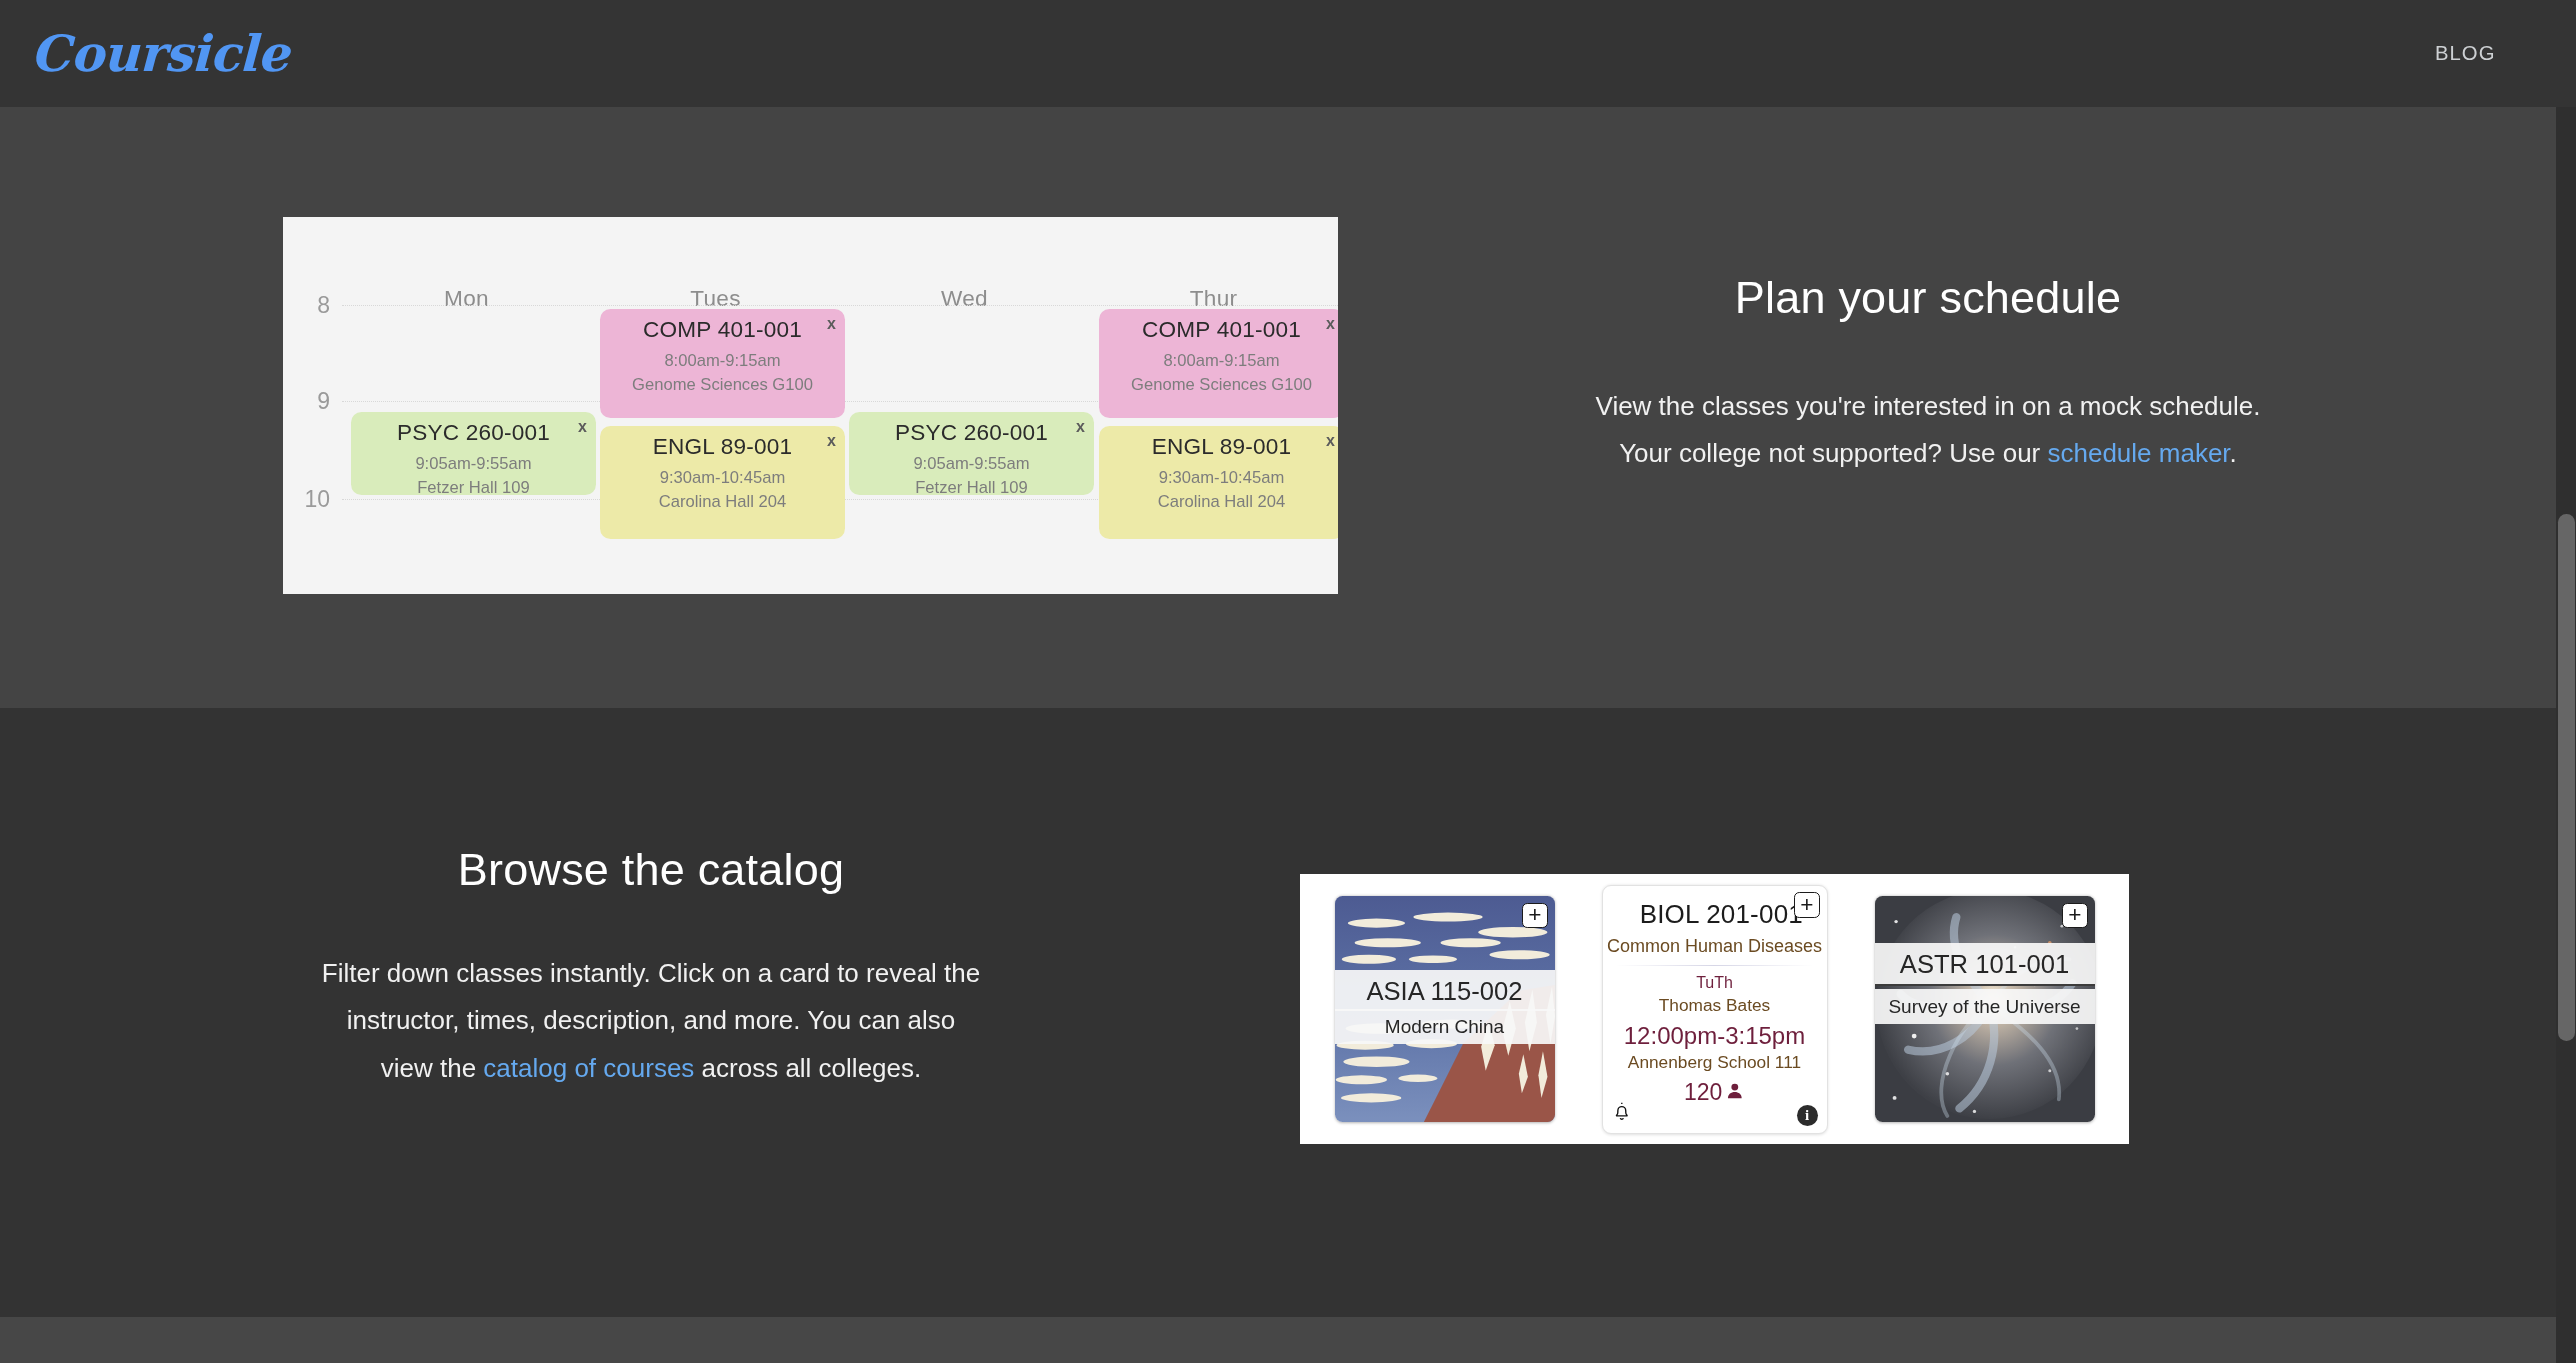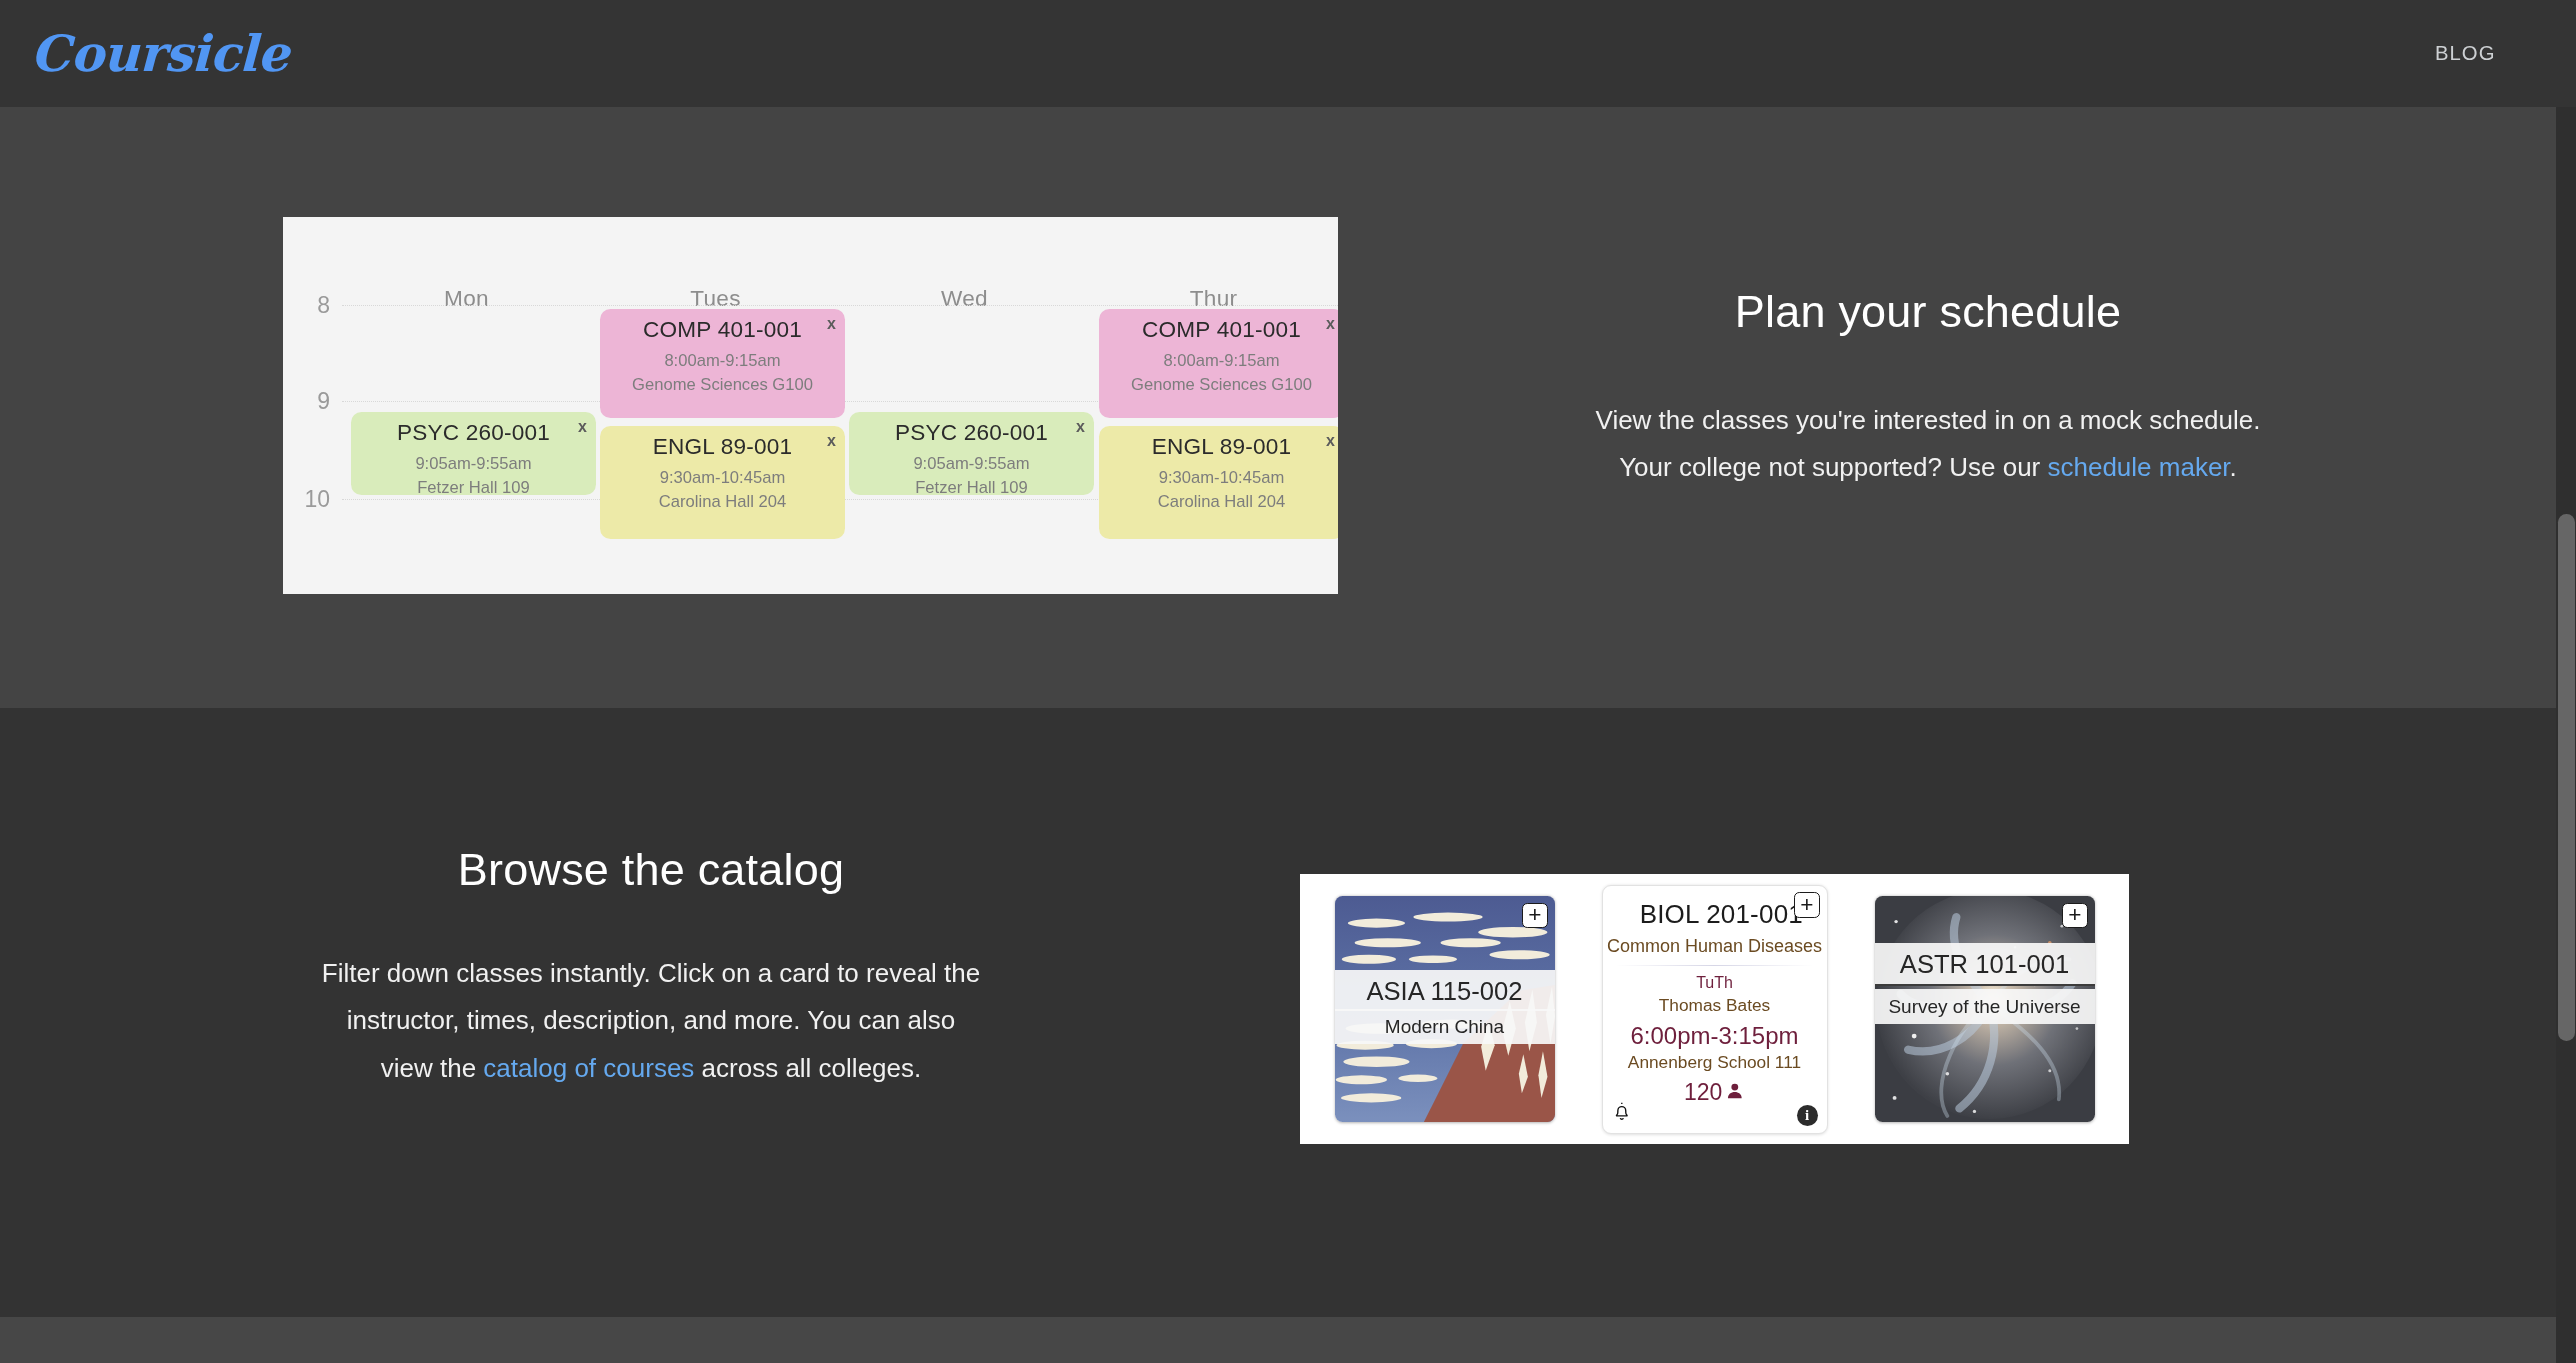--- a/index.html
+++ b/index.html
@@ -97,21 +97,21 @@
     color: #ffffff; font-size: 45px; font-weight: 400;
     font-family: "Liberation Sans", sans-serif;
     letter-spacing: 0.2px; white-space: nowrap;
   }
   .tb-body {
     color: #f1f1f1; font-size: 26px; line-height: 1.82;
     font-family: "Liberation Sans", sans-serif;
   }
   .tb-body a { color: #65a9ef; text-decoration: none; cursor: pointer; }
 
-  #plan-block { left: 1378px; top: 286px; width: 1100px; }
+  #plan-block { left: 1378px; top: 272px; width: 1100px; }
   #plan-block .tb-title { margin-bottom: 59px; }
   #catalog-block { left: 188px; top: 844px; width: 926px; }
   #catalog-block .tb-title { margin-bottom: 54px; }
 
   
   .catalog-panel {
     position: absolute; left: 1300px; top: 874px;
     width: 829px; height: 270px;
     background: #ffffff;
     display: flex; align-items: center; justify-content: center; gap: 47px;
@@ -347,21 +347,21 @@
       <div class="card-label-name fuji-name">Modern China</div>
     </div>
 
     <div class="ccard biol">
       <div class="plusbtn">+</div>
       <div class="biol-code">BIOL 201-001</div>
       <div class="biol-name">Common Human Diseases</div>
       <div class="biol-divider"></div>
       <div class="biol-days">TuTh</div>
       <div class="biol-prof">Thomas Bates</div>
-      <div class="biol-time">6:00pm-3:15pm</div>
+      <div class="biol-time">12:00pm-3:15pm</div>
       <div class="biol-loc">Annenberg School 111</div>
       <div class="biol-seats">
         <span>120</span>
         <span>
           <svg width="19.6" height="19.6" viewBox="0 0 24 24" fill="#6e1f3c">
             <circle cx="12" cy="7.5" r="4.2"></circle>
             <path d="M3.6 21c0-4.7 3.8-7.4 8.4-7.4s8.4 2.7 8.4 7.4z"></path>
           </svg>
         </span>
       </div>

